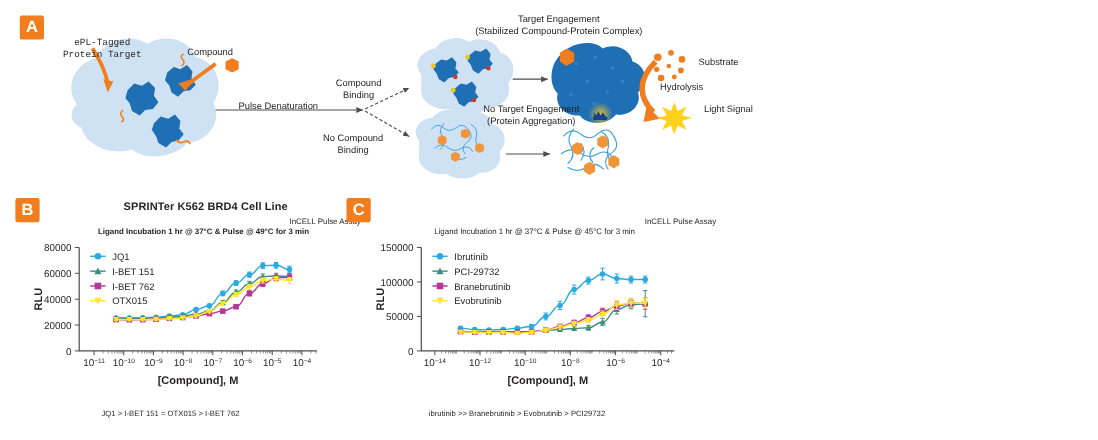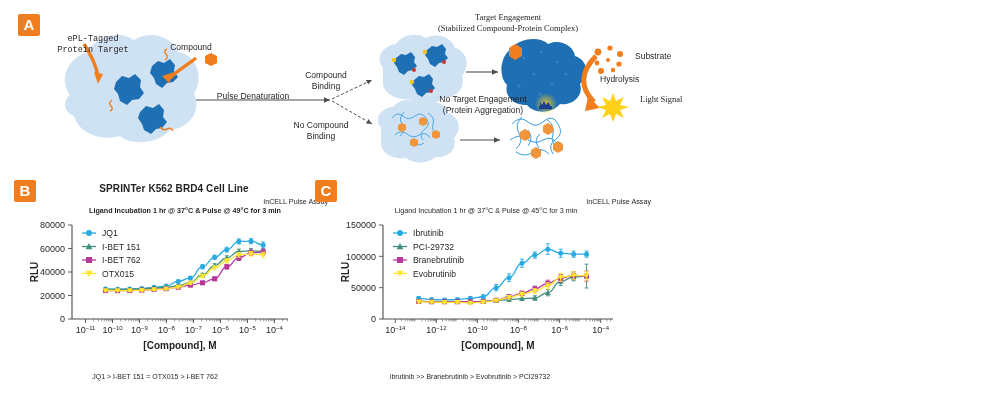--- a/index.html
+++ b/index.html
@@ -15,21 +15,21 @@
   
   .pA{position:absolute;left:0;top:0;width:998px;height:175px;}
   .lbl{position:absolute;font-size:8.5px;line-height:10.5px;color:#231f20;
        text-align:center;white-space:pre;}
   .lbl.l{text-align:left;}
 
   
   .panel{position:absolute;top:175px;height:225px;}
   .pB{left:0;width:310px;}
   .pC{left:305px;width:330px;}
-  .ttl{position:absolute;left:1px;width:100%;text-align:center;
+  .ttl{position:absolute;left:14px;width:100%;text-align:center;
        font-size:10px;font-weight:bold;top:8px;letter-spacing:.1px;}
   .sub1{position:absolute;left:0;width:100%;text-align:right;font-size:7.2px;top:22px;}
   .sub2{position:absolute;left:0;width:100%;text-align:center;font-size:7.2px;top:31px;}
   .foot{position:absolute;left:0;width:100%;text-align:center;font-size:7px;top:198px;}
   .plotwrap{position:absolute;left:0;top:40px;width:100%;height:150px;}
   svg{display:block;overflow:visible;}
   .ytxt{font-size:9px;fill:#231f20;font-family:"Liberation Sans",sans-serif;}
   .xtxt{font-size:9px;fill:#231f20;font-family:"Liberation Sans",sans-serif;}
   .xsup{font-size:6px;}
   .axttl{font-size:10px;font-weight:bold;fill:#231f20;font-family:"Liberation Sans",sans-serif;}
@@ -204,27 +204,27 @@
     </svg>
 
     <div class="lbl" style="left:48px;top:34px;width:90px;font-family:Liberation Mono, monospace;">ePL-Tagged
 Protein Target</div>
     <div class="lbl" style="left:155px;top:42px;width:72px;">Compound</div>
     <div class="lbl" style="left:193px;top:91px;width:120px;">Pulse Denaturation</div>
     <div class="lbl" style="left:288px;top:70px;width:76px;">Compound
 Binding</div>
     <div class="lbl" style="left:276px;top:120px;width:90px;">No Compound
 Binding</div>
-    <div class="lbl" style="left:378px;top:12px;width:260px;font-family:Liberation Serif, serif;">Target Engagement
+    <div class="lbl" style="left:378px;top:12px;width:260px;">Target Engagement
 (Stabilized Compound-Protein Complex)</div>
     <div class="lbl" style="left:388px;top:94px;width:190px;">No Target Engagement
 (Protein Aggregation)</div>
     <div class="lbl l" style="left:635px;top:51px;width:70px;">Substrate</div>
     <div class="lbl l" style="left:600px;top:74px;width:70px;">Hydrolysis</div>
-    <div class="lbl l" style="left:640px;top:94px;width:80px;font-family:Liberation Serif, serif;">Light Signal</div>
+    <div class="lbl l" style="left:640px;top:94px;width:80px;">Light Signal</div>
   </div>
 
   <div class="panel pB">
     <div class="badge" style="left:14px;top:5px;">B</div>
     <div class="ttl" style="padding-left:18px;">SPRINTer K562 BRD4 Cell Line</div>
     <div class="sub1" style="padding-left:18px;">InCELL Pulse Assay</div>
     <div class="sub2" style="padding-left:30px;font-weight:bold;">Ligand Incubation 1 hr @ 37°C &amp; Pulse @ 49°C for 3 min</div>
     <div class="plotwrap">
       <svg id="svgB" width="310" height="150" viewBox="0 0 310 150">
           <path d="M72,10 L72,104 L288,104" class="ax"></path>

